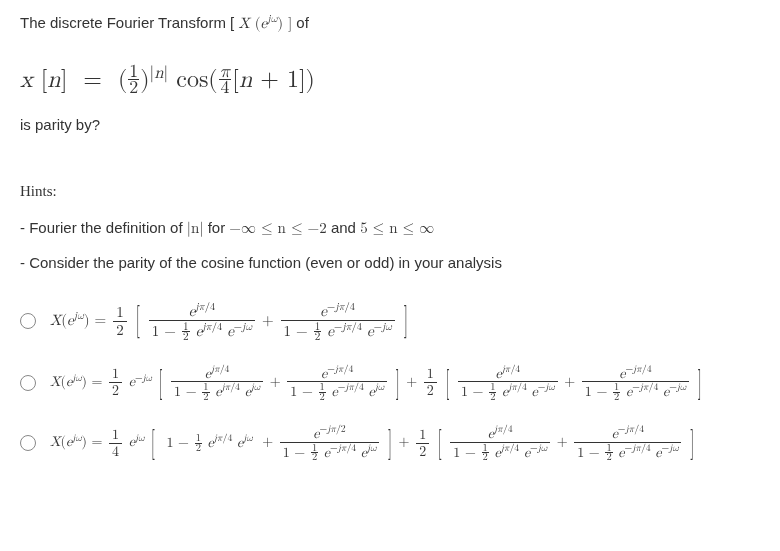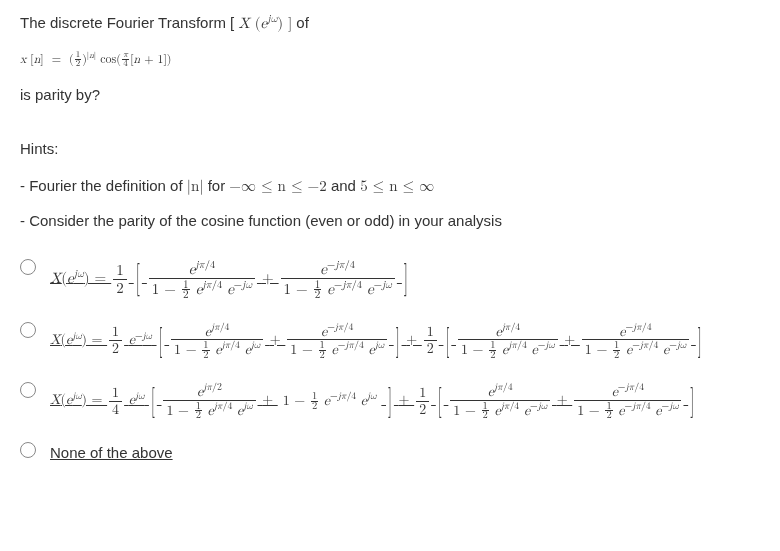--- a/index.html
+++ b/index.html
@@ -8,40 +8,40 @@
     color: #333;
     margin: 0;
     padding: 12px 20px;
     width: 740px;
     line-height: 1.5;
   }
   .question-line {
     margin-bottom: 14px;
   }
   .formula-line {
-    margin: 14px 0 16px 0;
-    font-size: 12px;
+    margin: 24px 0 16px 0;
+    font-size: 24px;
     font-family: "Cambria Math", "STIX", "Latin Modern Math", serif;
   }
   .hints-header {
-    margin-top: 32px;
+    margin-top: 44px;
     margin-bottom: 14px;
+    font-family: Liberation Serif, serif;
   }
   .hint-line {
     margin-bottom: 12px;
   }
   .options {
     margin-top: 26px;
   }
   .option {
     display: flex;
-    align-items: flex-start;
+    align-items: center;
     gap: 14px;
     margin-bottom: 22px;
-    text-decoration: underline;
   }
   .radio {
     width: 14px;
     height: 14px;
     border: 1px solid #888;
     border-radius: 50%;
     flex-shrink: 0;
   }
   .math {
     font-family: "Cambria Math", "STIX", "Latin Modern Math", serif;
@@ -169,42 +169,38 @@
   </div>
 
   <div class="option">
     <div class="radio"></div>
     <div class="math smallmath">
       <i>X</i>(<i>e</i><sup><i>jω</i></sup>) =
       <span class="frac"><span class="num">1</span><span class="den">4</span></span>
       <i>e</i><sup><i>jω</i></sup>
       <span class="bracket">[</span>
       <span class="frac">
-        <span class="num"><i>e</i><sup><i>jπ</i>/2</sup></span>
         <span class="den">1 − <span class="sfrac"><span class="num">1</span><span class="den">2</span></span> <i>e</i><sup><i>jπ</i>/4</sup> <i>e</i><sup><i>jω</i></sup></span>
       </span>
       <span> + </span>
       <span class="frac">
+        <span class="num"><i>e</i><sup>−<i>jπ</i>/2</sup></span>
         <span class="den">1 − <span class="sfrac"><span class="num">1</span><span class="den">2</span></span> <i>e</i><sup>−<i>jπ</i>/4</sup> <i>e</i><sup><i>jω</i></sup></span>
       </span>
       <span class="bracket">]</span>
       <span> + </span>
       <span class="frac"><span class="num">1</span><span class="den">2</span></span>
       <span class="bracket">[</span>
       <span class="frac">
         <span class="num"><i>e</i><sup><i>jπ</i>/4</sup></span>
         <span class="den">1 − <span class="sfrac"><span class="num">1</span><span class="den">2</span></span> <i>e</i><sup><i>jπ</i>/4</sup> <i>e</i><sup>−<i>jω</i></sup></span>
       </span>
       <span> + </span>
       <span class="frac">
         <span class="num"><i>e</i><sup>−<i>jπ</i>/4</sup></span>
         <span class="den">1 − <span class="sfrac"><span class="num">1</span><span class="den">2</span></span> <i>e</i><sup>−<i>jπ</i>/4</sup> <i>e</i><sup>−<i>jω</i></sup></span>
       </span>
       <span class="bracket">]</span>
     </div>
   </div>
 
-  <div class="option">
-    <div class="radio"></div>
-    <div>None of the above</div>
-  </div>
 
 </div>
 
 </body></html>

